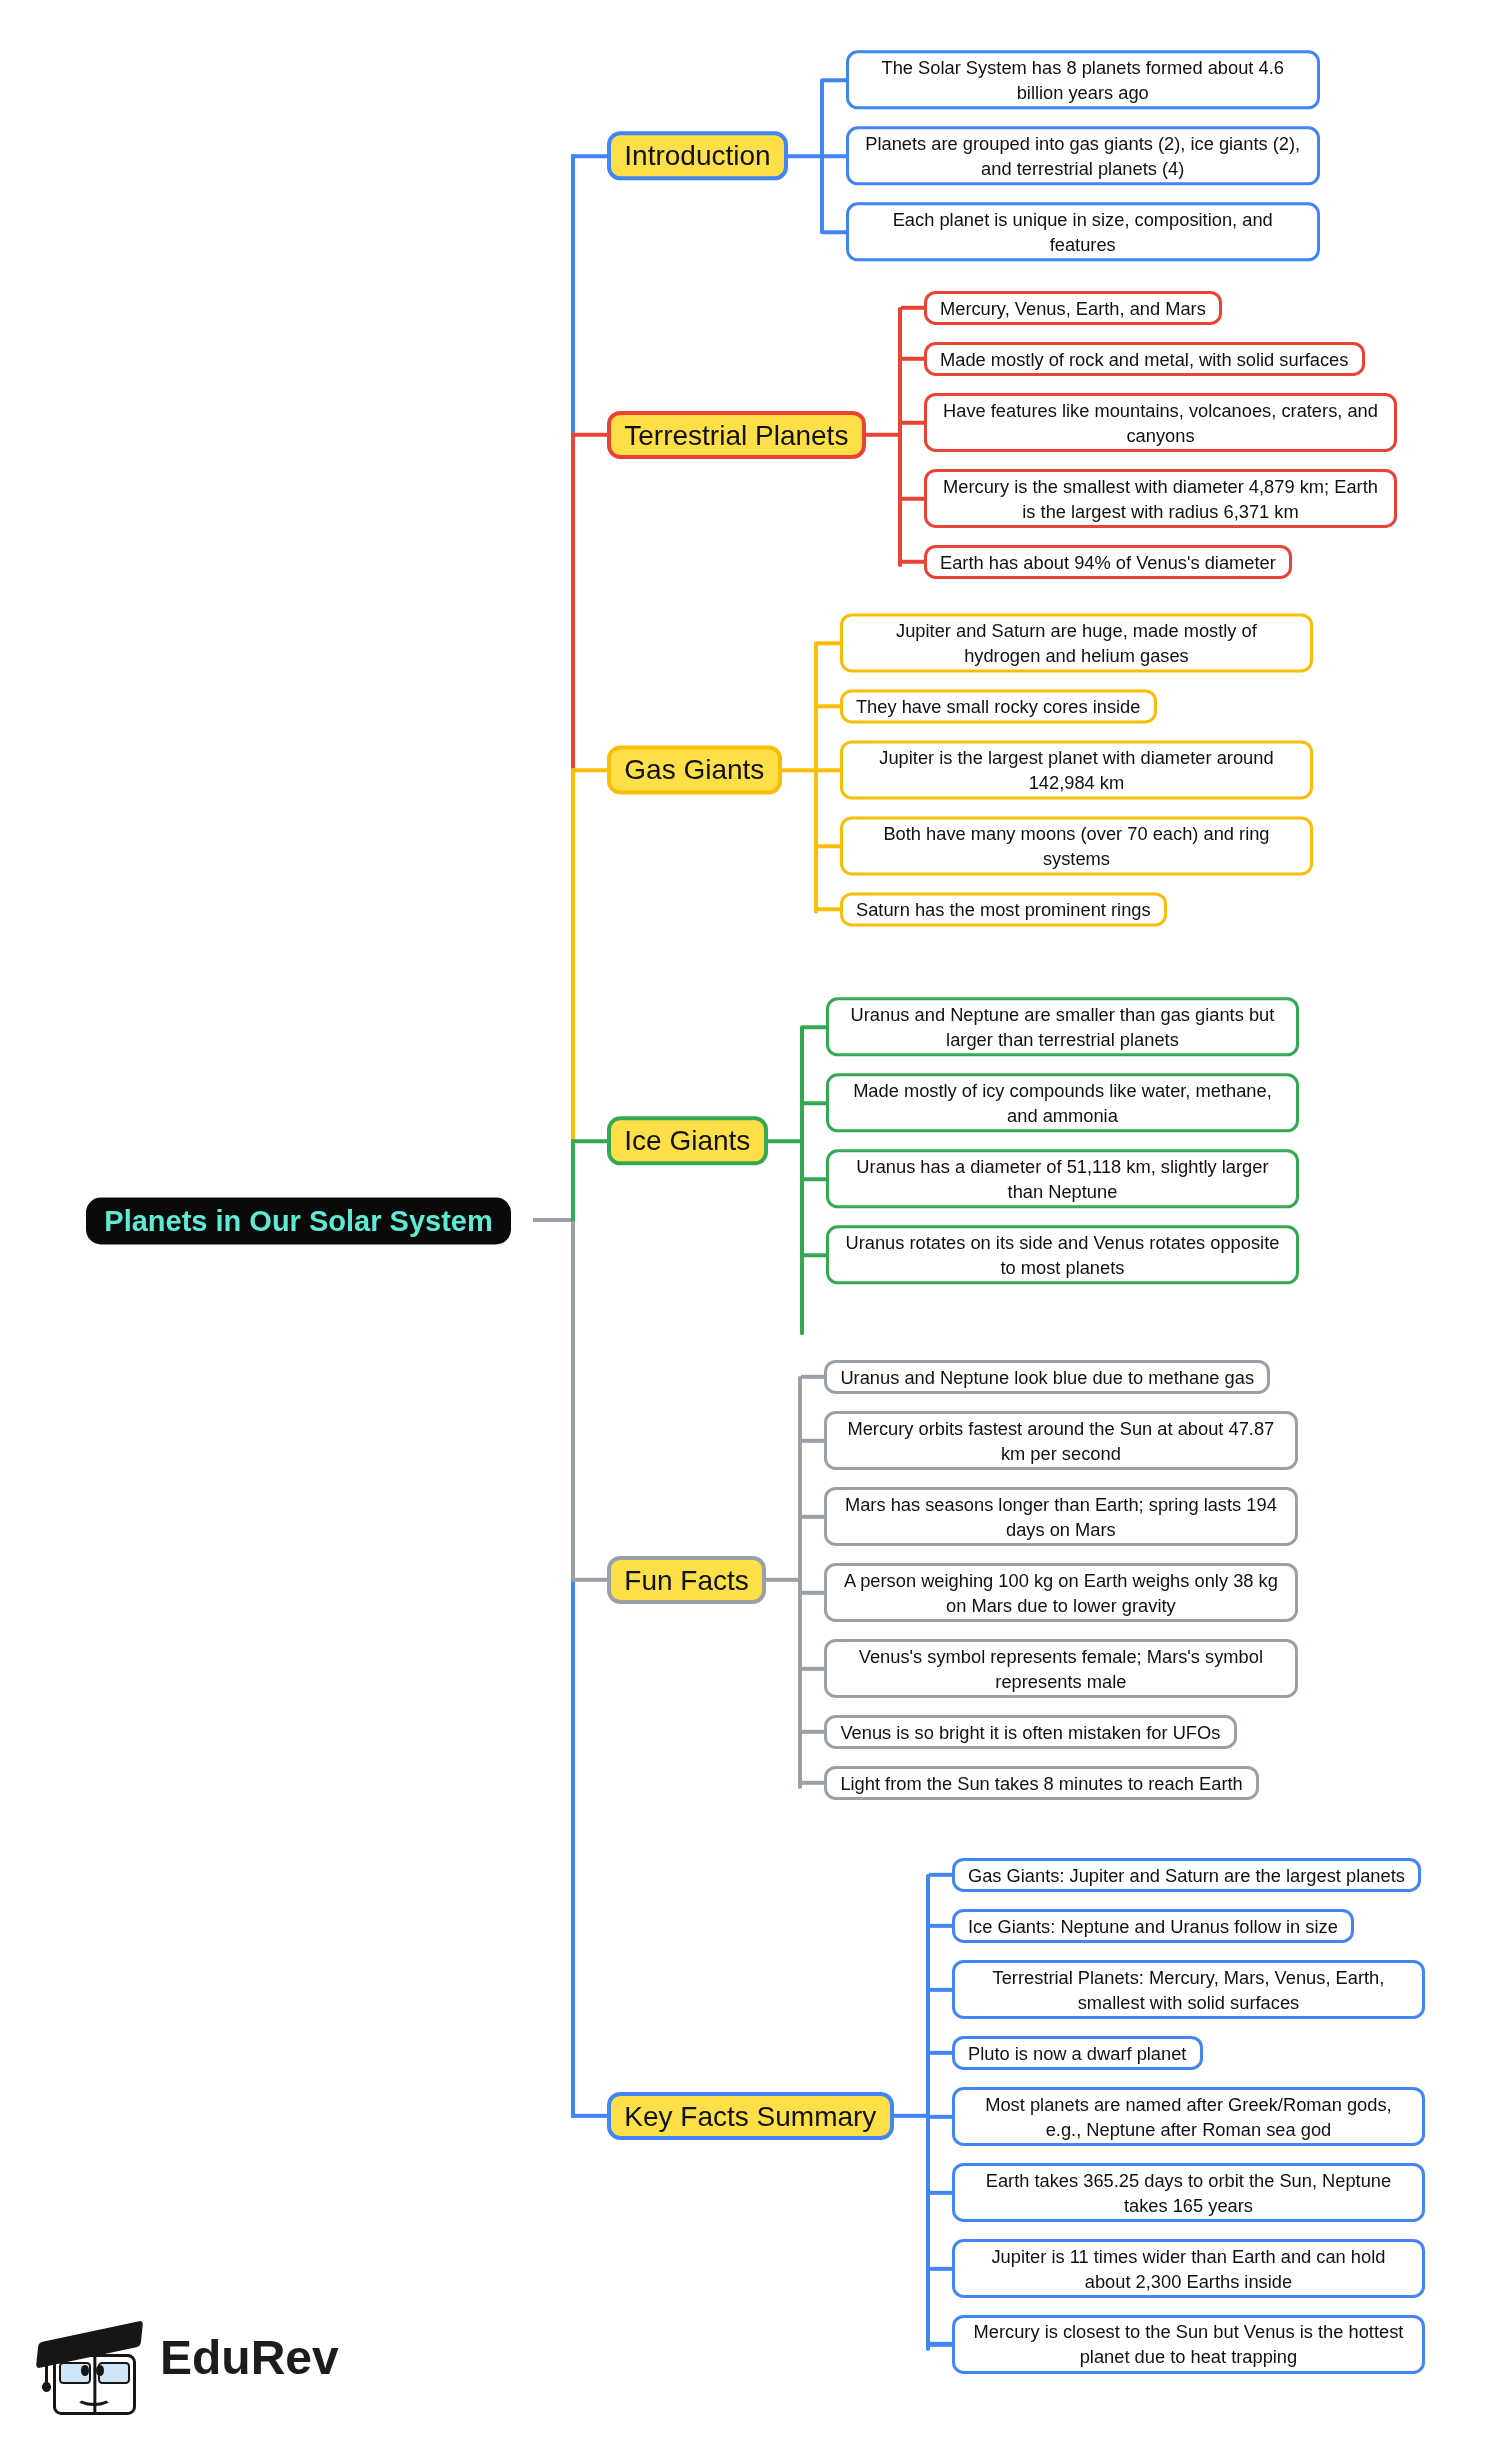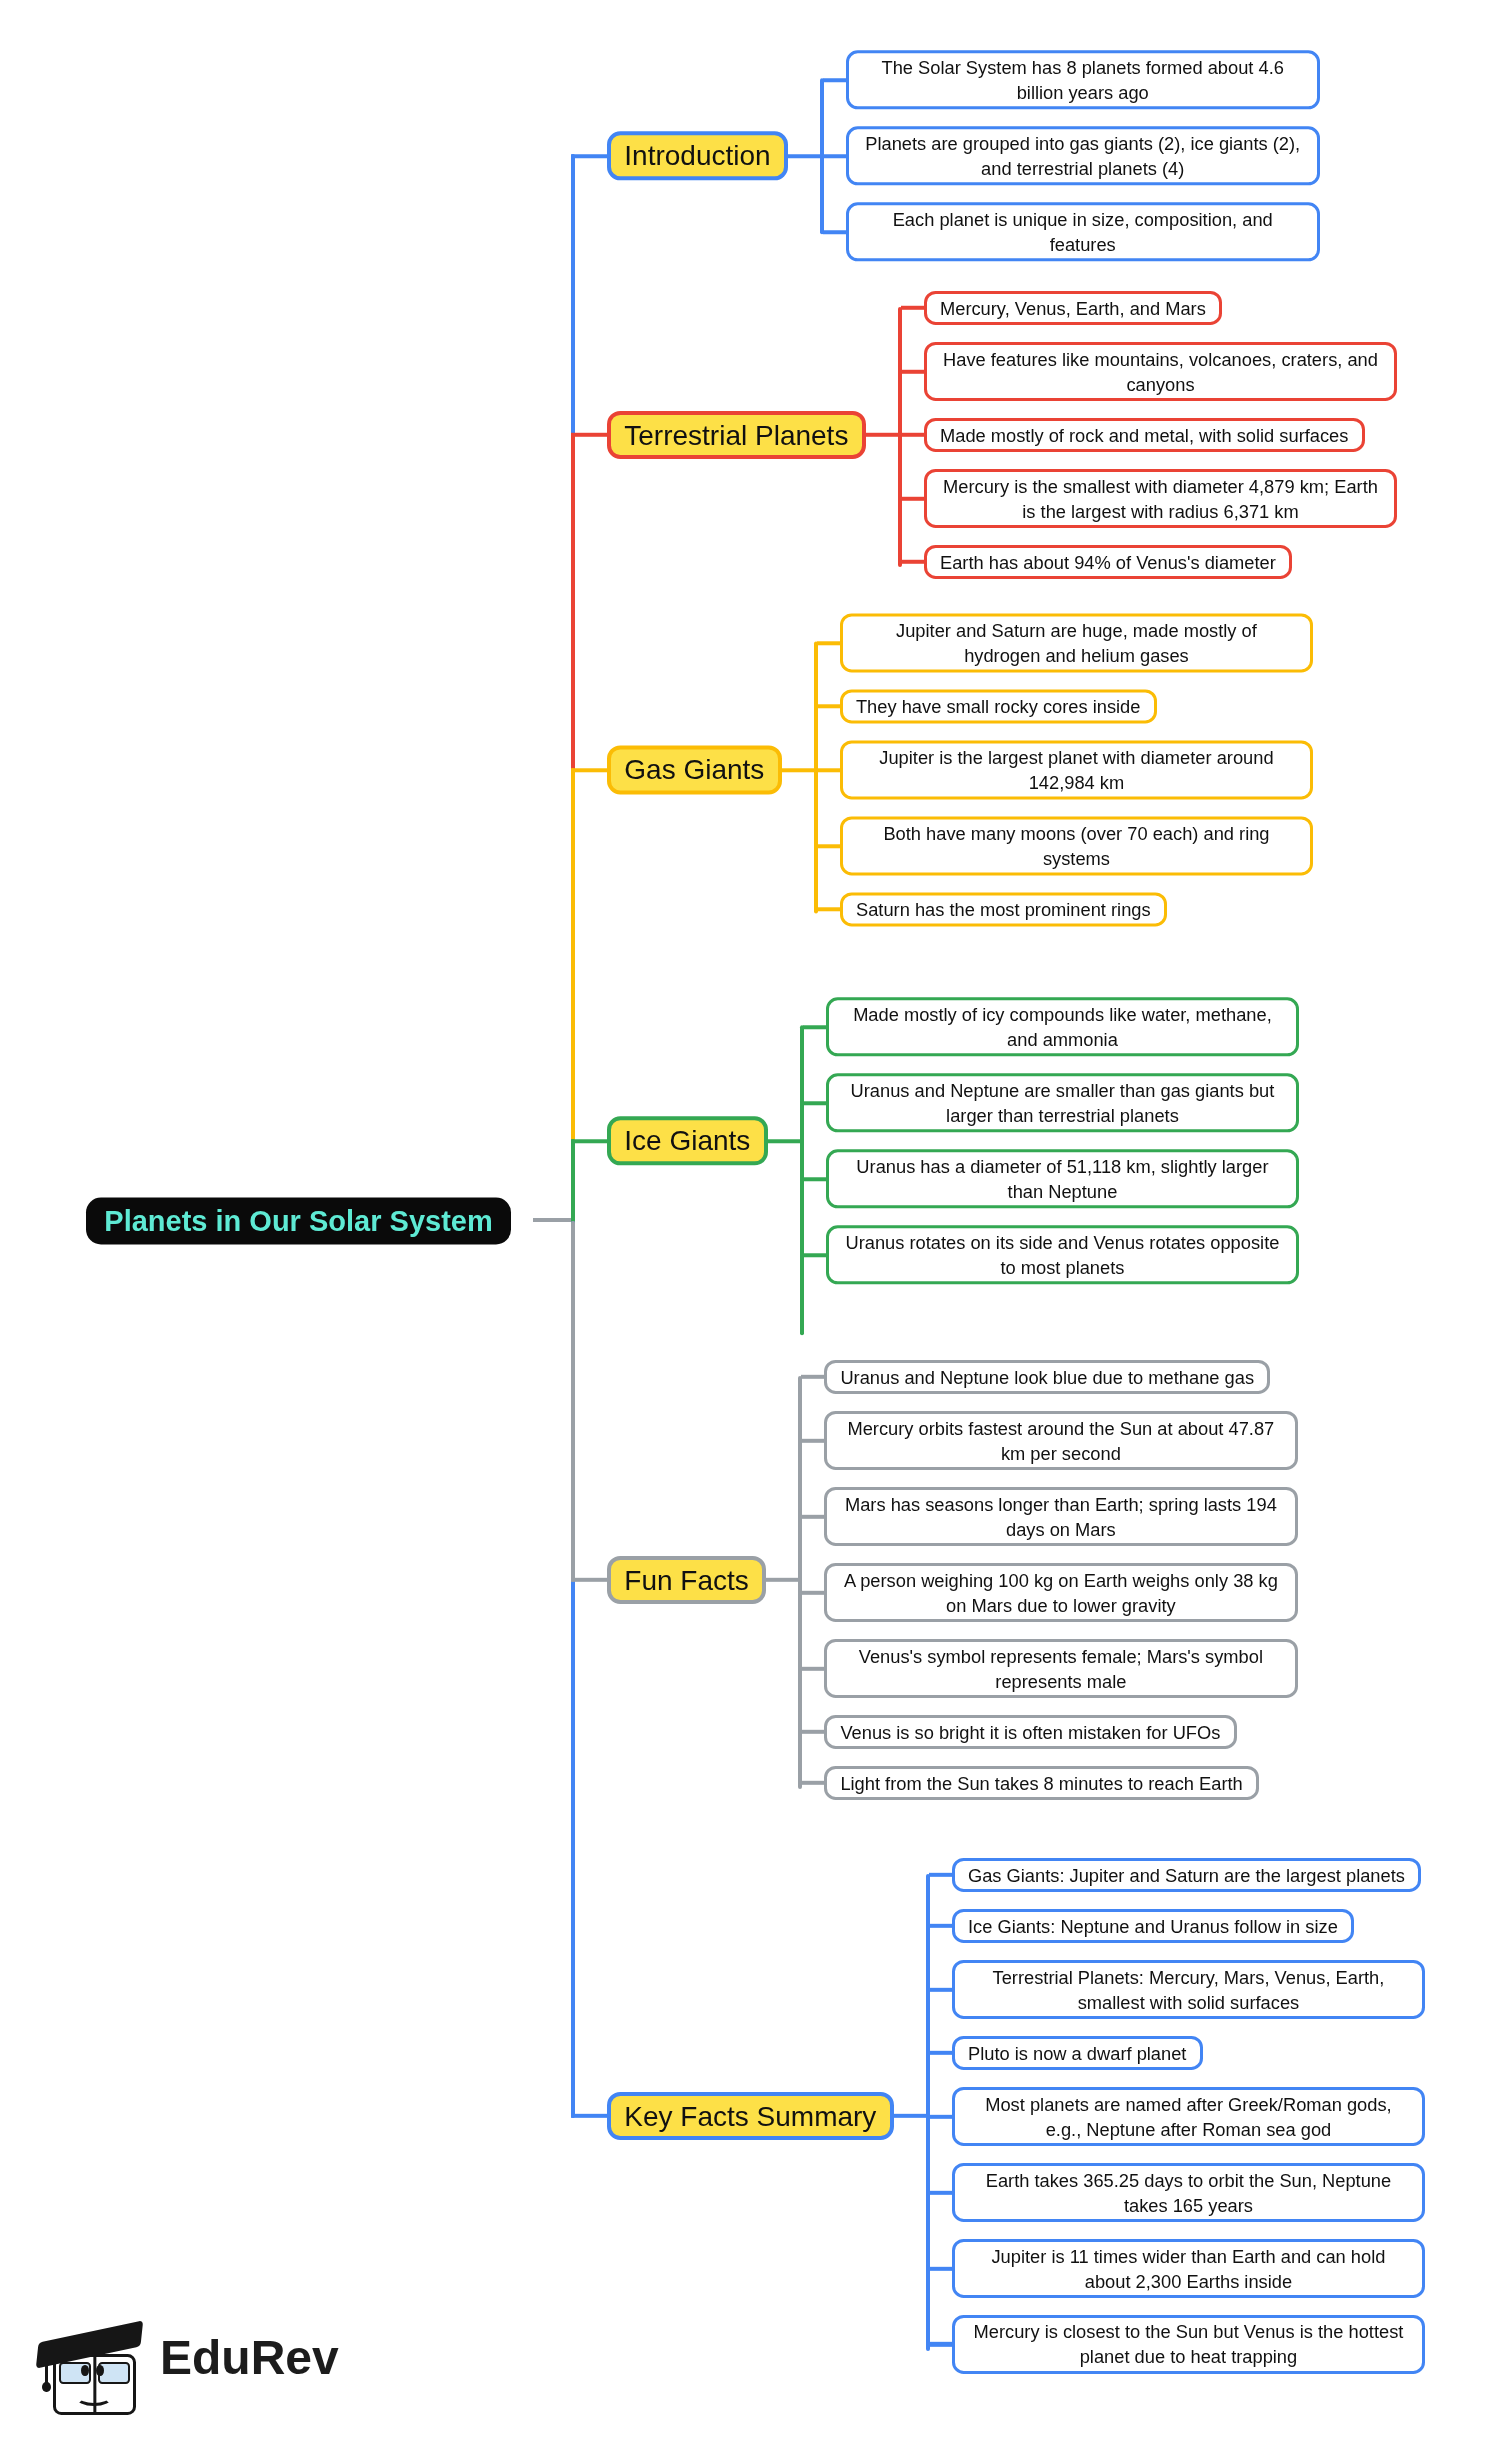--- a/index.html
+++ b/index.html
@@ -91,22 +91,22 @@
       <div class="leaf">Planets are grouped into gas giants (2), ice giants (2), and terrestrial planets (4)</div>
       <div class="leaf">Each planet is unique in size, composition, and features</div>
     </div>
   </div>
 
   <div class="branch" style="top: 435px; --c: #EA4335;">
     <div class="branch-label">Terrestrial Planets</div>
     <div class="leaves">
       <div class="vspine" style="top: 16px; height: 260px;"></div>
       <div class="leaf">Mercury, Venus, Earth, and Mars</div>
+      <div class="leaf">Made mostly of rock and metal, with solid surfaces</div>
       <div class="leaf">Have features like mountains, volcanoes, craters, and canyons</div>
-      <div class="leaf">Made mostly of rock and metal, with solid surfaces</div>
       <div class="leaf">Mercury is the smallest with diameter 4,879 km; Earth is the largest with radius 6,371 km</div>
       <div class="leaf">Earth has about 94% of Venus's diameter</div>
     </div>
   </div>
 
   <div class="branch" style="top: 770px; --c: #FBBC05;">
     <div class="branch-label">Gas Giants</div>
     <div class="leaves">
       <div class="vspine" style="top: 28px; height: 272px;"></div>
       <div class="leaf">Jupiter and Saturn are huge, made mostly of hydrogen and helium gases</div>
@@ -114,22 +114,22 @@
       <div class="leaf">Jupiter is the largest planet with diameter around 142,984 km</div>
       <div class="leaf">Both have many moons (over 70 each) and ring systems</div>
       <div class="leaf">Saturn has the most prominent rings</div>
     </div>
   </div>
 
   <div class="branch" style="top: 1141px; --c: #34A853;">
     <div class="branch-label">Ice Giants</div>
     <div class="leaves">
       <div class="vspine" style="top: 28px; height: 310px;"></div>
+      <div class="leaf">Uranus and Neptune are smaller than gas giants but larger than terrestrial planets</div>
       <div class="leaf">Made mostly of icy compounds like water, methane, and ammonia</div>
-      <div class="leaf">Uranus and Neptune are smaller than gas giants but larger than terrestrial planets</div>
       <div class="leaf">Uranus has a diameter of 51,118 km, slightly larger than Neptune</div>
       <div class="leaf">Uranus rotates on its side and Venus rotates opposite to most planets</div>
     </div>
   </div>
 
   <div class="branch" style="top: 1580px; --c: #9AA0A6;">
     <div class="branch-label">Fun Facts</div>
     <div class="leaves">
       <div class="vspine" style="top: 16px; height: 413px;"></div>
       <div class="leaf">Uranus and Neptune look blue due to methane gas</div>

